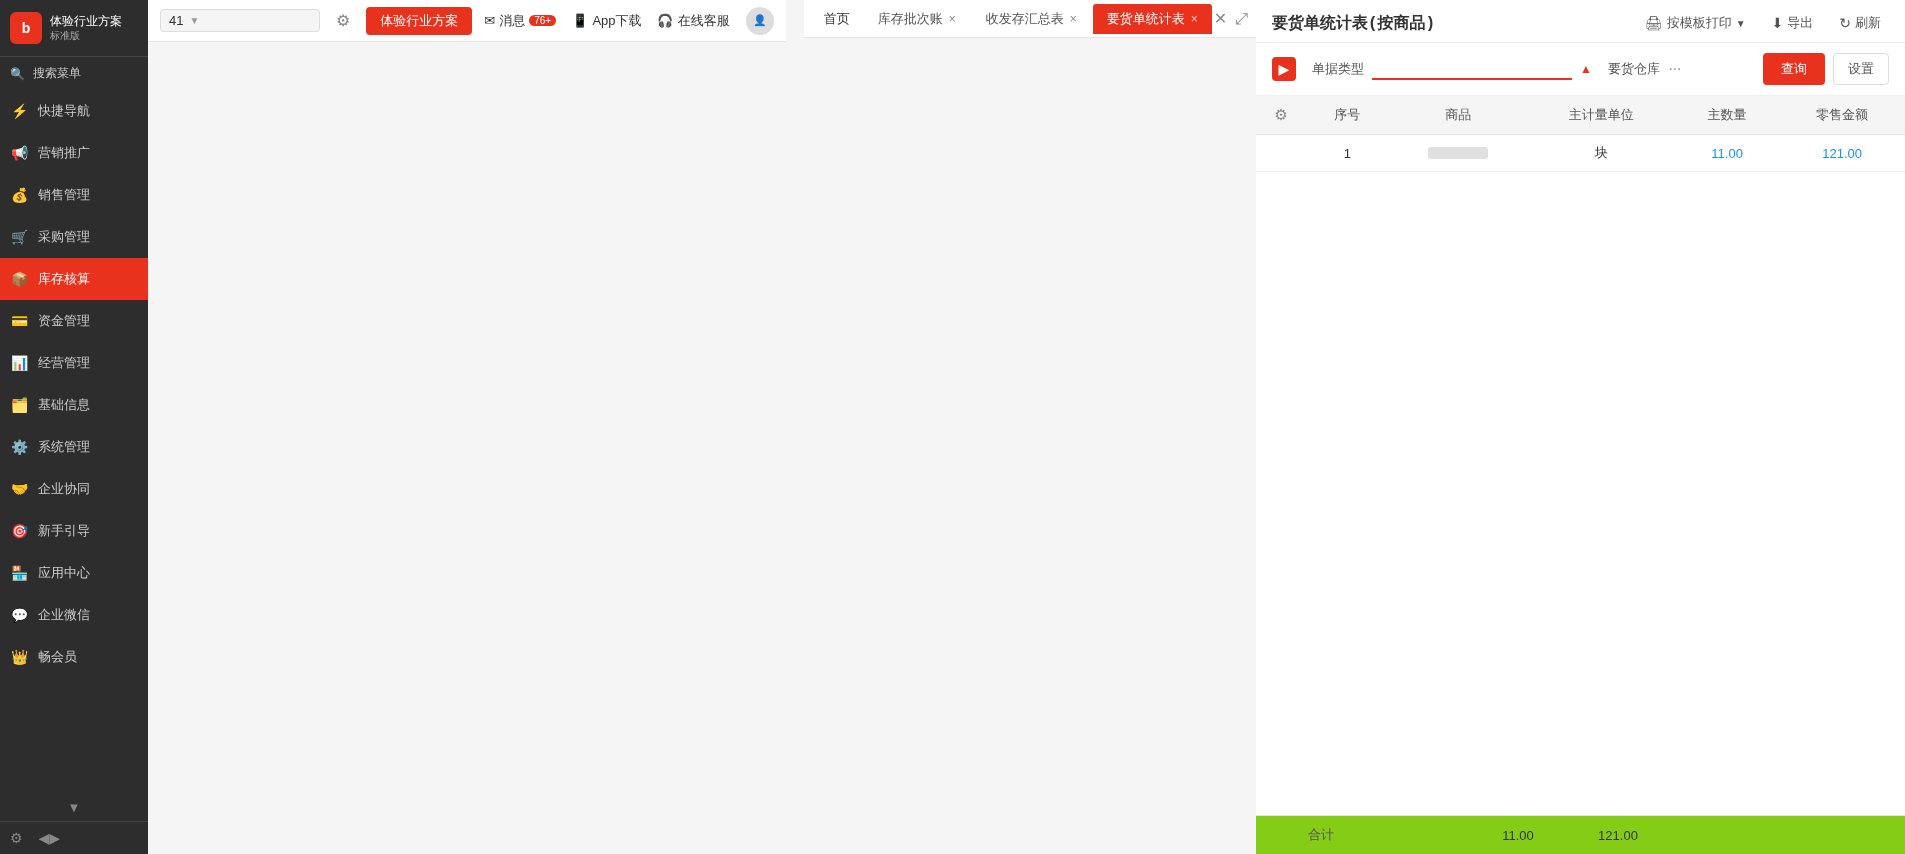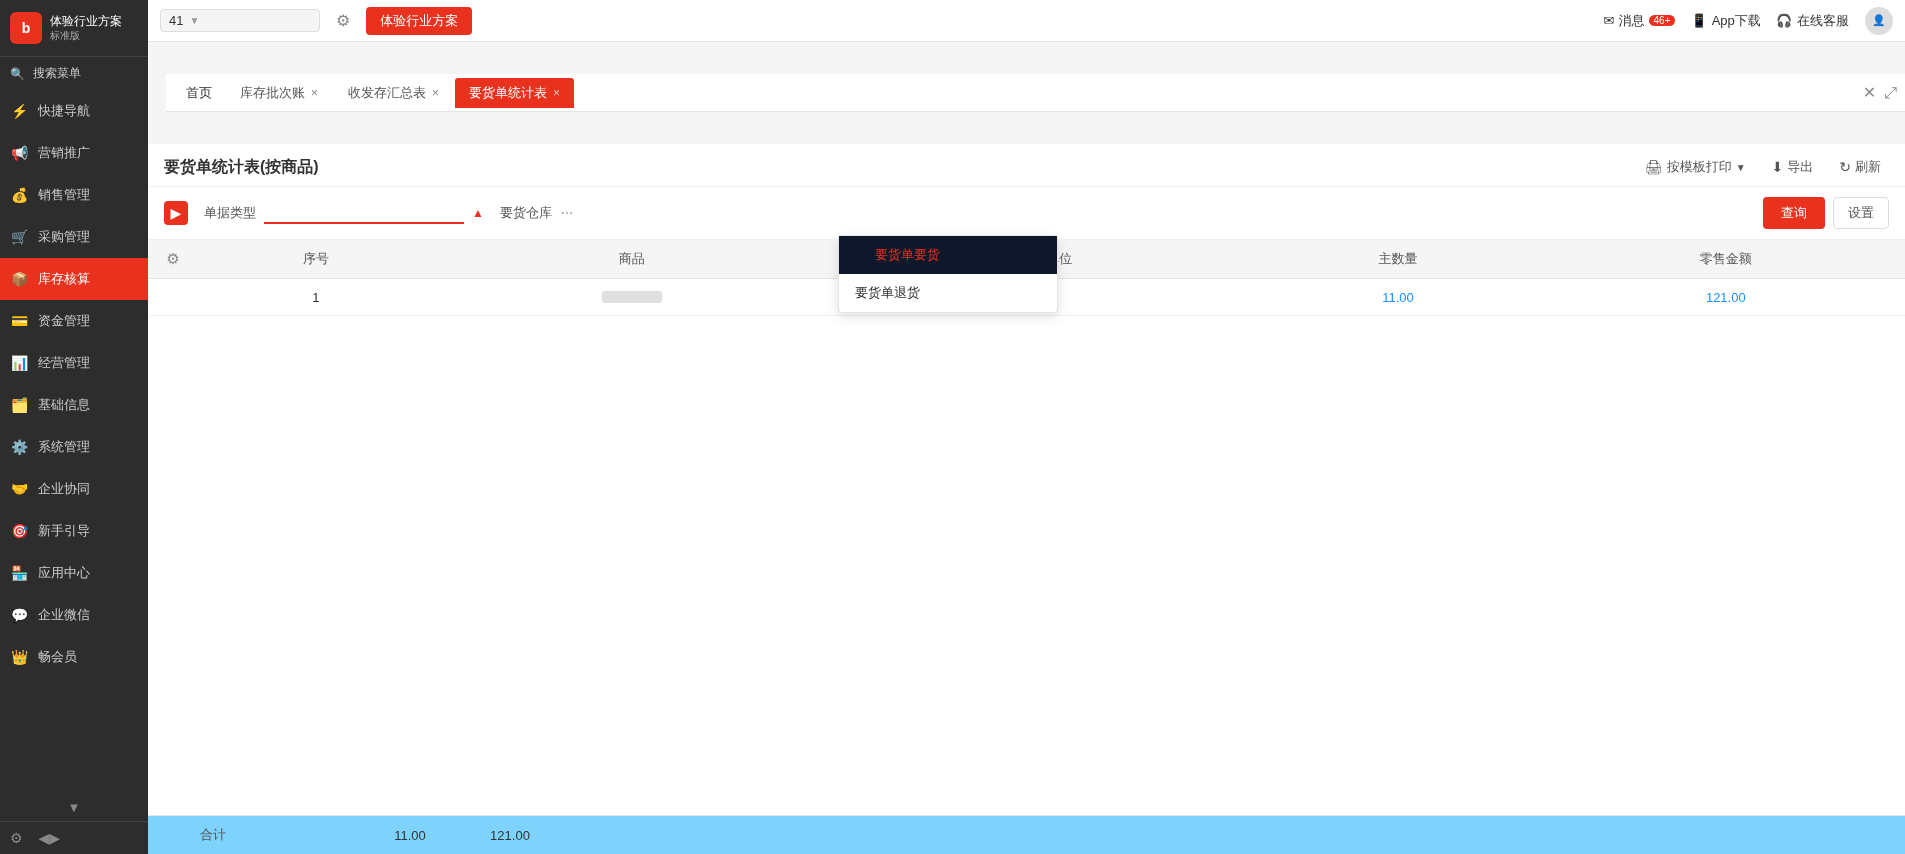--- a/index.html
+++ b/index.html
@@ -64,23 +64,22 @@
       display: flex; align-items: center;
       gap: 16px;
       border-top: 1px solid #444;
     }
     .sidebar-bottom-icon { color: #888; cursor: pointer; font-size: 14px; }
 
     
     .main {
       flex: 1;
       display: flex;
-      flex-direction: column;
+      flex-direction: row;
       overflow: hidden;
-      gap: 32px;
     }
 
     
     .topbar {
       height: 42px;
       background: #fff;
       display: flex;
       align-items: center;
       padding: 0 12px;
       border-bottom: 1px solid #e5e5e5;
@@ -152,21 +151,21 @@
       flex-direction: column;
     }
 
     
     .page-header {
       padding: 10px 16px 6px;
       display: flex; align-items: center; justify-content: space-between;
       border-bottom: 1px solid #f0f0f0;
       flex-shrink: 0;
     }
-    .page-title { font-size: 16px; font-weight: 600; color: #333; }
+    .page-title { font-size: 16px; font-weight: 600; color: #333; font-family: Liberation Mono, monospace; }
 
     .page-actions { display: flex; align-items: center; gap: 10px; }
     .action-btn {
       display: flex; align-items: center; gap: 4px;
       color: #555; font-size: 13px; cursor: pointer;
       padding: 4px 8px;
     }
     .action-icon { font-size: 14px; }
 
     
@@ -276,21 +275,21 @@
     }
     .td-product { display: flex; align-items: center; justify-content: center; gap: 8px; }
     .product-placeholder { width: 60px; height: 12px; background: #e0e0e0; border-radius: 3px; display: inline-block; }
     .link-text { color: #1890ff; cursor: pointer; }
 
     
     .th-settings { cursor: pointer; color: #888; font-size: 15px; }
 
     
     .table-footer {
-      background: #7dd3fc;
+      background: #84cc16;
       border-top: 1px solid #e5e5e5;
       display: flex;
       align-items: center;
       padding: 10px 12px;
       flex-shrink: 0;
     }
     .footer-label { min-width: 200px; color: #555; font-size: 13px; padding-left: 40px; }
     .footer-values { display: flex; gap: 0; }
     .footer-cell { min-width: 100px; text-align: center; font-size: 13px; color: #333; font-weight: 500; }
   </style>
@@ -387,21 +386,21 @@
       <span class="topbar-company-text">41</span>
       <span class="topbar-company-arrow">▼</span>
     </div>
     <span class="topbar-settings">⚙</span>
     <button class="topbar-trial-btn">体验行业方案</button>
 
     <div class="topbar-right">
       <div class="topbar-msg">
         <span>✉</span>
         <span>消息</span>
-        <span class="topbar-badge">46+</span>
+        <span class="topbar-badge">76+</span>
       </div>
       <div class="topbar-app">
         <span>📱</span>
         <span>App下载</span>
       </div>
       <div class="topbar-service">
         <span>🎧</span>
         <span>在线客服</span>
       </div>
       <div class="topbar-avatar">

